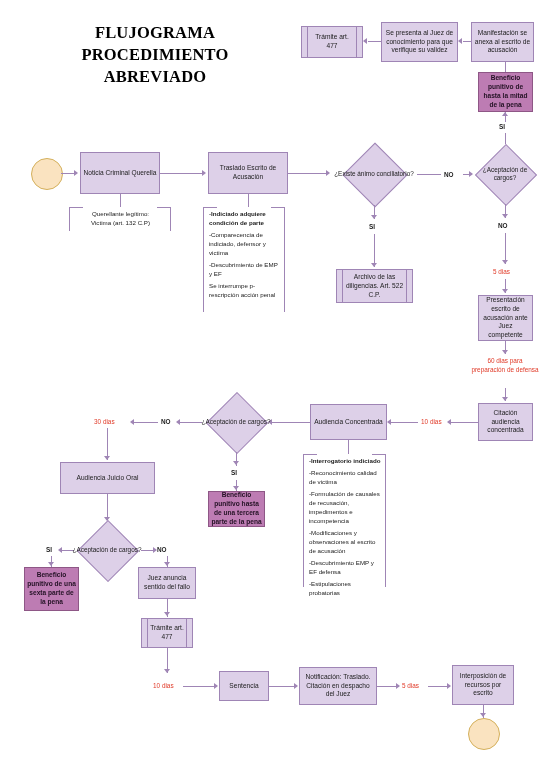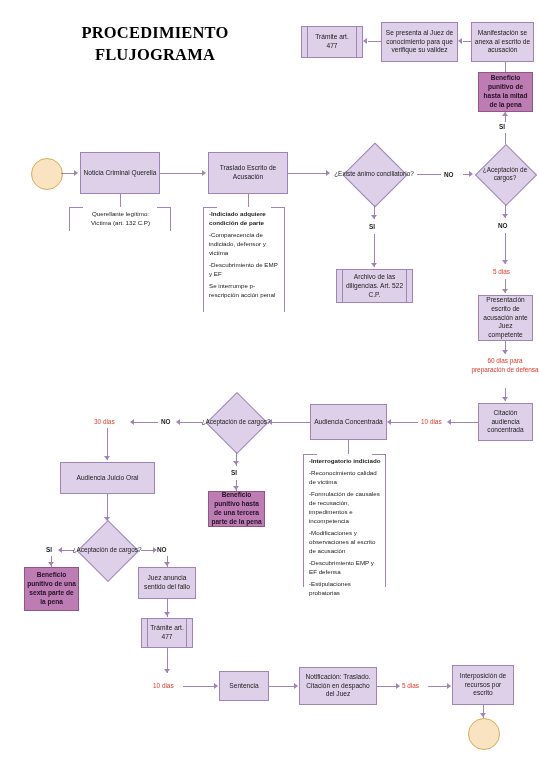--- a/index.html
+++ b/index.html
@@ -68,22 +68,23 @@
   .ar.l{border-top:3px solid transparent;border-bottom:3px solid transparent;border-right:4.5px solid #9f85b5;}
   .ar.d{border-left:3px solid transparent;border-right:3px solid transparent;border-top:4.5px solid #9f85b5;}
   .ar.u{border-left:3px solid transparent;border-right:3px solid transparent;border-bottom:4.5px solid #9f85b5;}
 </style>
 </head>
 <body>
 
 <div id="canvas">
 
   <div class="title">
+    <div>FLUJOGRAMA</div>
     <div>PROCEDIMIENTO</div>
-    <div>FLUJOGRAMA</div>
+    <div>ABREVIADO</div>
   </div>
 
   <div class="node proc" style="left:471px;top:22px;width:63px;height:40px;">
     <span>Manifestación se anexa al escrito de acusación</span>
   </div>
 
   <div class="node proc" style="left:381px;top:22px;width:77px;height:40px;">
     <span>Se presenta al Juez de conocimiento para que verifique su validez</span>
   </div>
 

